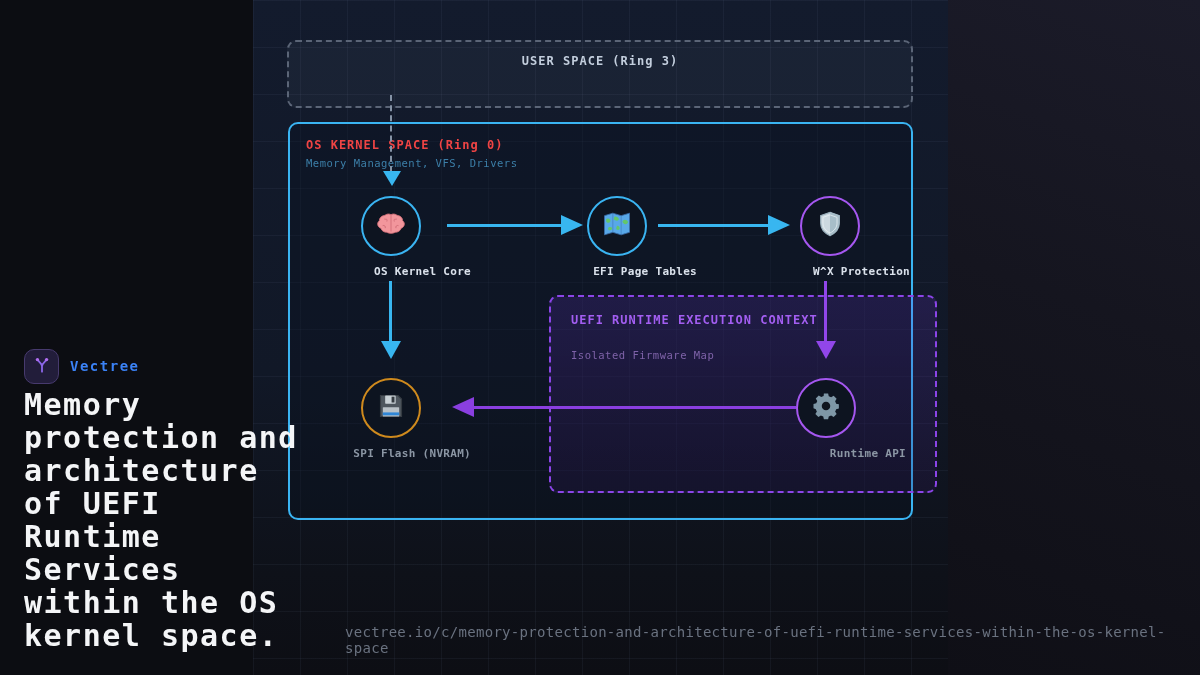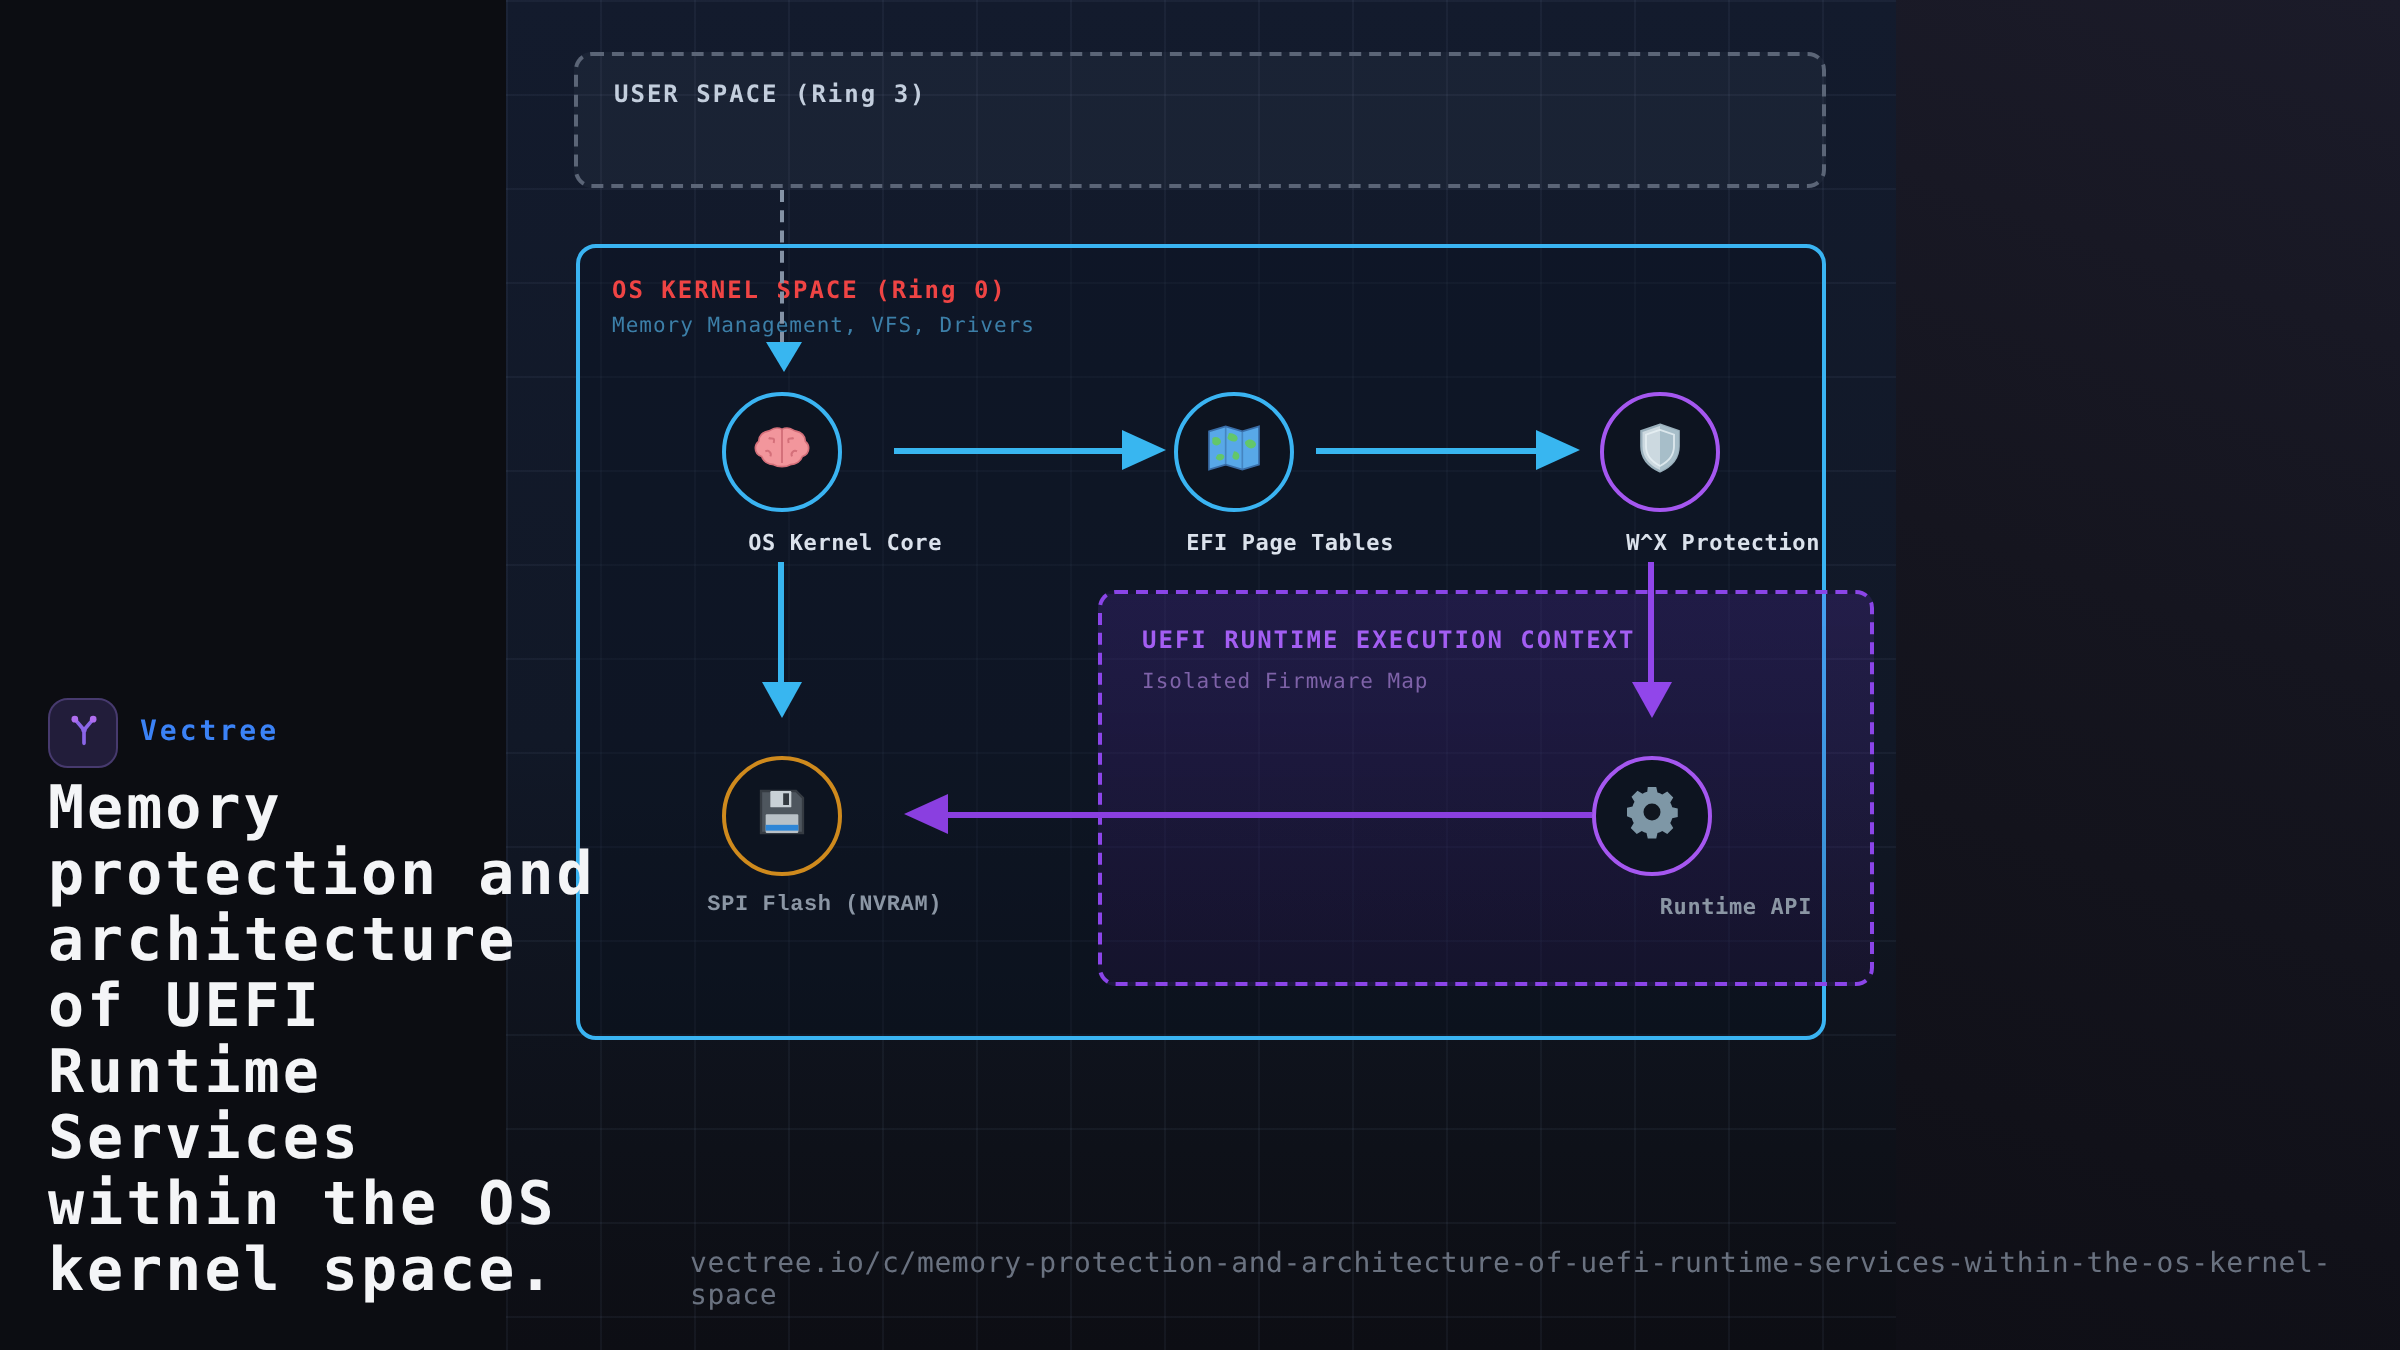--- a/index.html
+++ b/index.html
@@ -17,61 +17,61 @@
       linear-gradient(90deg, rgba(130,150,185,0.07) 1px, transparent 1px),
       linear-gradient(180deg,#131b2d 0%,#111827 55%, #0e1119 85%, #0d0e14 100%);
     background-size:47px 47px, 47px 47px, 100% 100%;
   }
   .right-band {
     position:absolute; left:948px; top:0; width:252px; height:675px;
     background:linear-gradient(200deg,#1b1b29 0%, #15151f 45%, #0f0f16 100%);
   }
   
   .user-space-box {
-    position:absolute; left:287px; top:26px; width:626px; height:68px;
+    position:absolute; left:287px; top:40px; width:626px; height:68px;
     border:2px dashed #5b6577; border-radius:9px;
     background:rgba(148,163,184,0.06);
-    padding:12px 18px; z-index:1;
+    padding:12px 18px; z-index:1;text-align:center;
   }
   .user-space-box .box-title { font-size:12px; font-weight:bold; color:#c3cedd; letter-spacing:1px; }
   .user-space-box .box-sub { font-size:10.5px; color:#6e7d92; margin-top:5px; letter-spacing:0.5px; }
 
   .kernel-box {
     position:absolute; left:288px; top:122px; width:625px; height:398px;
     border:2px solid #3ab4f2; border-radius:10px;
     background:rgba(9,16,31,0.35);
     padding:14px 16px; z-index:1;
   }
   .kernel-box .box-title { font-size:12px; font-weight:bold; color:#ef4444; letter-spacing:1px; }
   .kernel-box .box-sub { font-size:10.5px; color:#3c7fa8; margin-top:5px; letter-spacing:0.5px; }
 
   .uefi-box {
     position:absolute; left:549px; top:295px; width:388px; height:198px;
     border:2px dashed #8b45e8; border-radius:9px;
     background:linear-gradient(180deg, rgba(124,58,237,0.17), rgba(49,24,90,0.24));
     padding:16px 20px; z-index:1;
   }
   .uefi-box .box-title { font-size:12px; font-weight:bold; color:#a35ef2; letter-spacing:1px; }
-  .uefi-box .box-sub { font-size:10.5px; color:#7e62a8; margin-top:8px; letter-spacing:0.5px; }
+  .uefi-box .box-sub { font-size:10.5px; color:#7e62a8; margin-top:22px; letter-spacing:0.5px; }
 
   
   .node { position:absolute; width:160px; text-align:right; z-index:3; }
   .node .circle {
     width:60px; height:60px; border-radius:50%; margin:0 auto;
     background:#0d1420; border:2px solid #3ab4f2;
     display:flex; align-items:center; justify-content:center;
   }
   .node .nlabel { margin-top:9px; font-size:11px; font-weight:bold; color:#dbe2ec; letter-spacing:0.3px; }
   .node.dim .nlabel { color:#8b96a4; }
   .node.purple .circle { border-color:#a557f0; }
   .node.amber  .circle { border-color:#cf8a1d; }
   #node-kernel-core { left:311px; top:196px; }
   #node-page-tables { left:537px; top:196px; }
   #node-wx          { left:750px; top:196px; }
-  #node-spi         { left:311px; top:378px;font-family:Liberation Mono, monospace; }
+  #node-spi         { left:311px; top:378px; }
   #node-runtime     { left:746px; top:378px; }
 
   
   .shaft { position:absolute; z-index:2; }
   .h-shaft { height:3px; background:#38b6f0; top:0; }
   .v-shaft { width:3px; background:#38b6f0; }
   .tri { position:absolute; width:0; height:0; z-index:2; }
 
   .dash-vert {
     position:absolute; left:390px; top:95px; height:77px; width:0;

